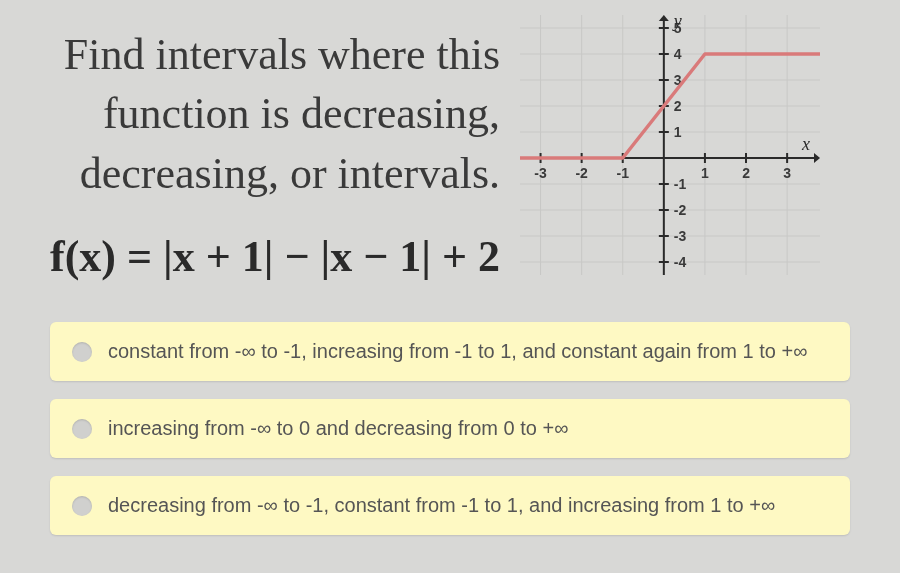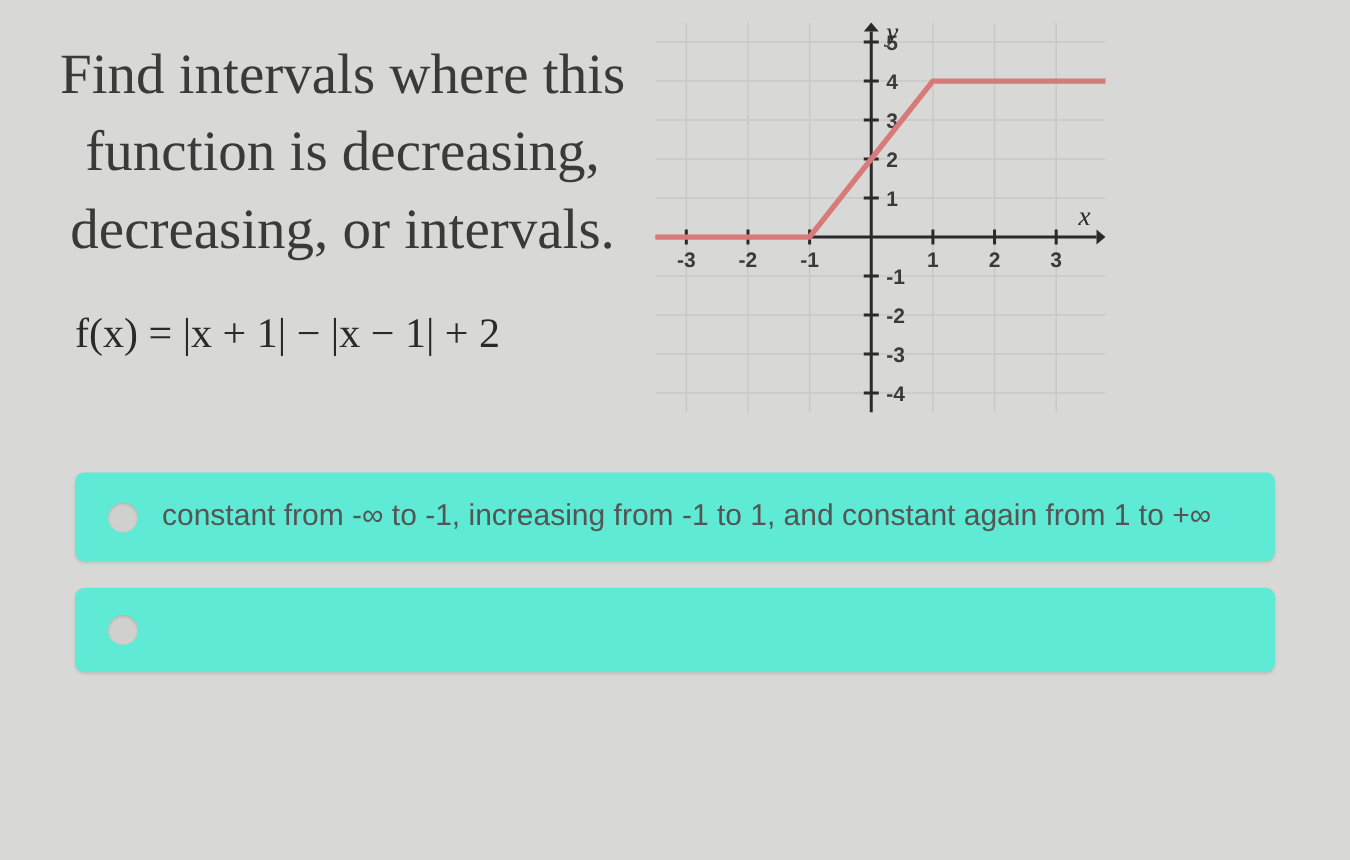--- a/index.html
+++ b/index.html
@@ -16,51 +16,52 @@
       padding: 20px 40px 0 40px;
       position: relative;
     }
     .question-row {
       display: flex;
       align-items: flex-start;
       gap: 20px;
     }
     .question-text {
       flex: 1;
-      font-size: 38px;
+      font-size: 44px;
       line-height: 1.35;
       color: #3a3a3a;
-      text-align: center;
+      text-align: right;
       padding-top: 5px;
     }
     .formula {
-      font-size: 28px;
+      font-size: 44px;
       margin-top: 28px;
       font-family: 'Cambria Math', Georgia, serif;
       color: #2a2a2a;
       text-align: left;
       padding-left: 10px;
+      font-weight: bold;
     }
     .chart-area {
       width: 300px;
       height: 260px;
       position: relative;
       flex-shrink: 0;
       margin-top: -5px;
     }
     .chart-area svg { position: absolute; top: 0; left: 0; }
     .answers {
       margin-top: 40px;
       display: flex;
       flex-direction: column;
       gap: 18px;
       padding: 0 10px;
     }
     .answer-option {
-      background: #5eead4;
+      background: #fef9c3;
       border-radius: 6px;
       padding: 18px 22px;
       display: flex;
       align-items: center;
       gap: 16px;
       font-family: Arial, Helvetica, sans-serif;
       font-size: 20px;
       color: #555;
       box-shadow: 0 1px 2px rgba(0,0,0,0.12);
       cursor: pointer;
@@ -159,15 +160,20 @@
     </div>
   </div>
 
   <div class="answers">
     <div class="answer-option">
       <span class="radio-dot"></span>
       <span>constant from -∞ to -1, increasing from -1 to 1, and constant again from 1 to +∞</span>
     </div>
     <div class="answer-option">
       <span class="radio-dot"></span>
+      <span>increasing from -∞ to 0 and decreasing from 0 to +∞</span>
+    </div>
+    <div class="answer-option">
+      <span class="radio-dot"></span>
+      <span>decreasing from -∞ to -1, constant from -1 to 1, and increasing from 1 to +∞</span>
     </div>
   </div>
 </div>
 
 </body></html>

